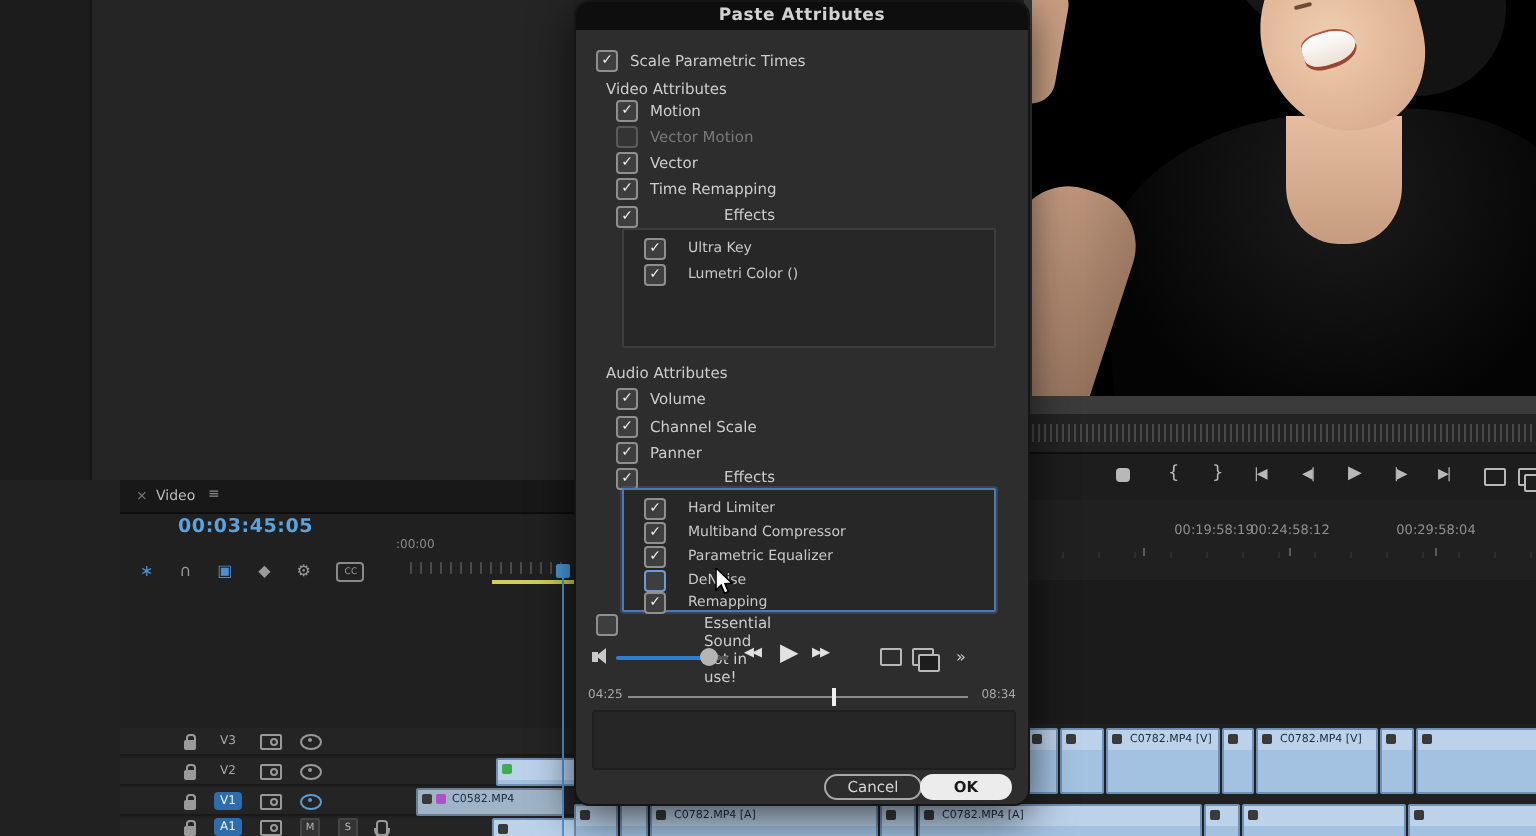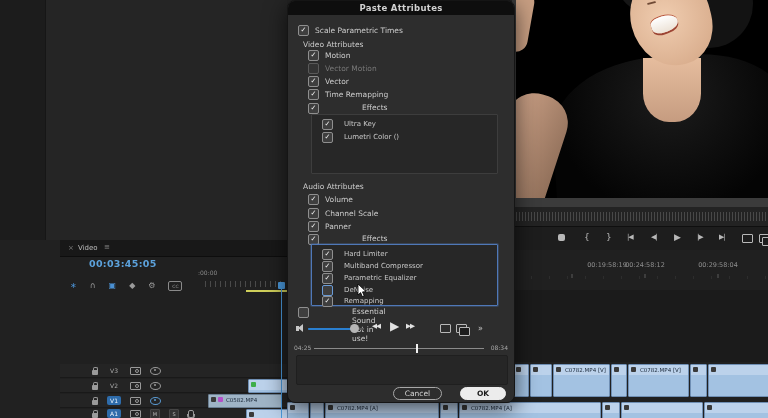--- a/index.html
+++ b/index.html
@@ -100,21 +100,21 @@
   .vol-track{position:absolute;left:20px;top:9px;width:56px;height:2px;background:#555;border-radius:1px;}
   .vol-fill{position:absolute;left:20px;top:9px;width:46px;height:2px;background:#2a7fd0;border-radius:1px;}
   .vol-thumb{position:absolute;left:62px;top:5px;width:9px;height:9px;background:#b5b5b5;border-radius:50%;}
   .pctl{position:absolute;top:3px;font-size:6.5px;color:#e2e2e2;letter-spacing:-1px;}
   .pctl.play{font-size:12px;top:0;letter-spacing:0;}
   .progress-line{position:absolute;left:26px;top:347px;width:170px;height:1px;background:#8b8b8b;}
   .progress-thumb{position:absolute;left:128px;top:343px;width:2px;height:9px;background:#f0f0f0;}
   .ptc{position:absolute;top:343px;font-size:6px;color:#a8a8a8;}
   .inner-rect{position:absolute;left:8px;top:354px;width:210px;height:28px;background:#262626;border:1px solid #1f1f1f;border-radius:2px;}
   .btn{position:absolute;top:386px;height:13px;border-radius:7px;font-size:7.5px;display:flex;align-items:center;justify-content:center;box-sizing:border-box;}
-  .btn.cancel{left:105px;width:49px;background:transparent;border:1px solid #a8a8a8;color:#d5d5d5;}
+  .btn.cancel{left:124px;width:49px;background:transparent;border:1px solid #a8a8a8;color:#d5d5d5;}
   .btn.ok{left:172px;width:46px;background:#ececec;border:1px solid #ececec;color:#1a1a1a;font-weight:bold;}
   .chev{position:absolute;font-size:8px;color:#c8c8c8;top:5px;}
   .dlg-edge{left:512px;top:0;width:4px;height:198px;background:#3a3a3a;z-index:2;}
   .cursor{left:357px;top:283px;z-index:30;}
 </style>
 </head>
 <body>
 
 <div class="app">
 

